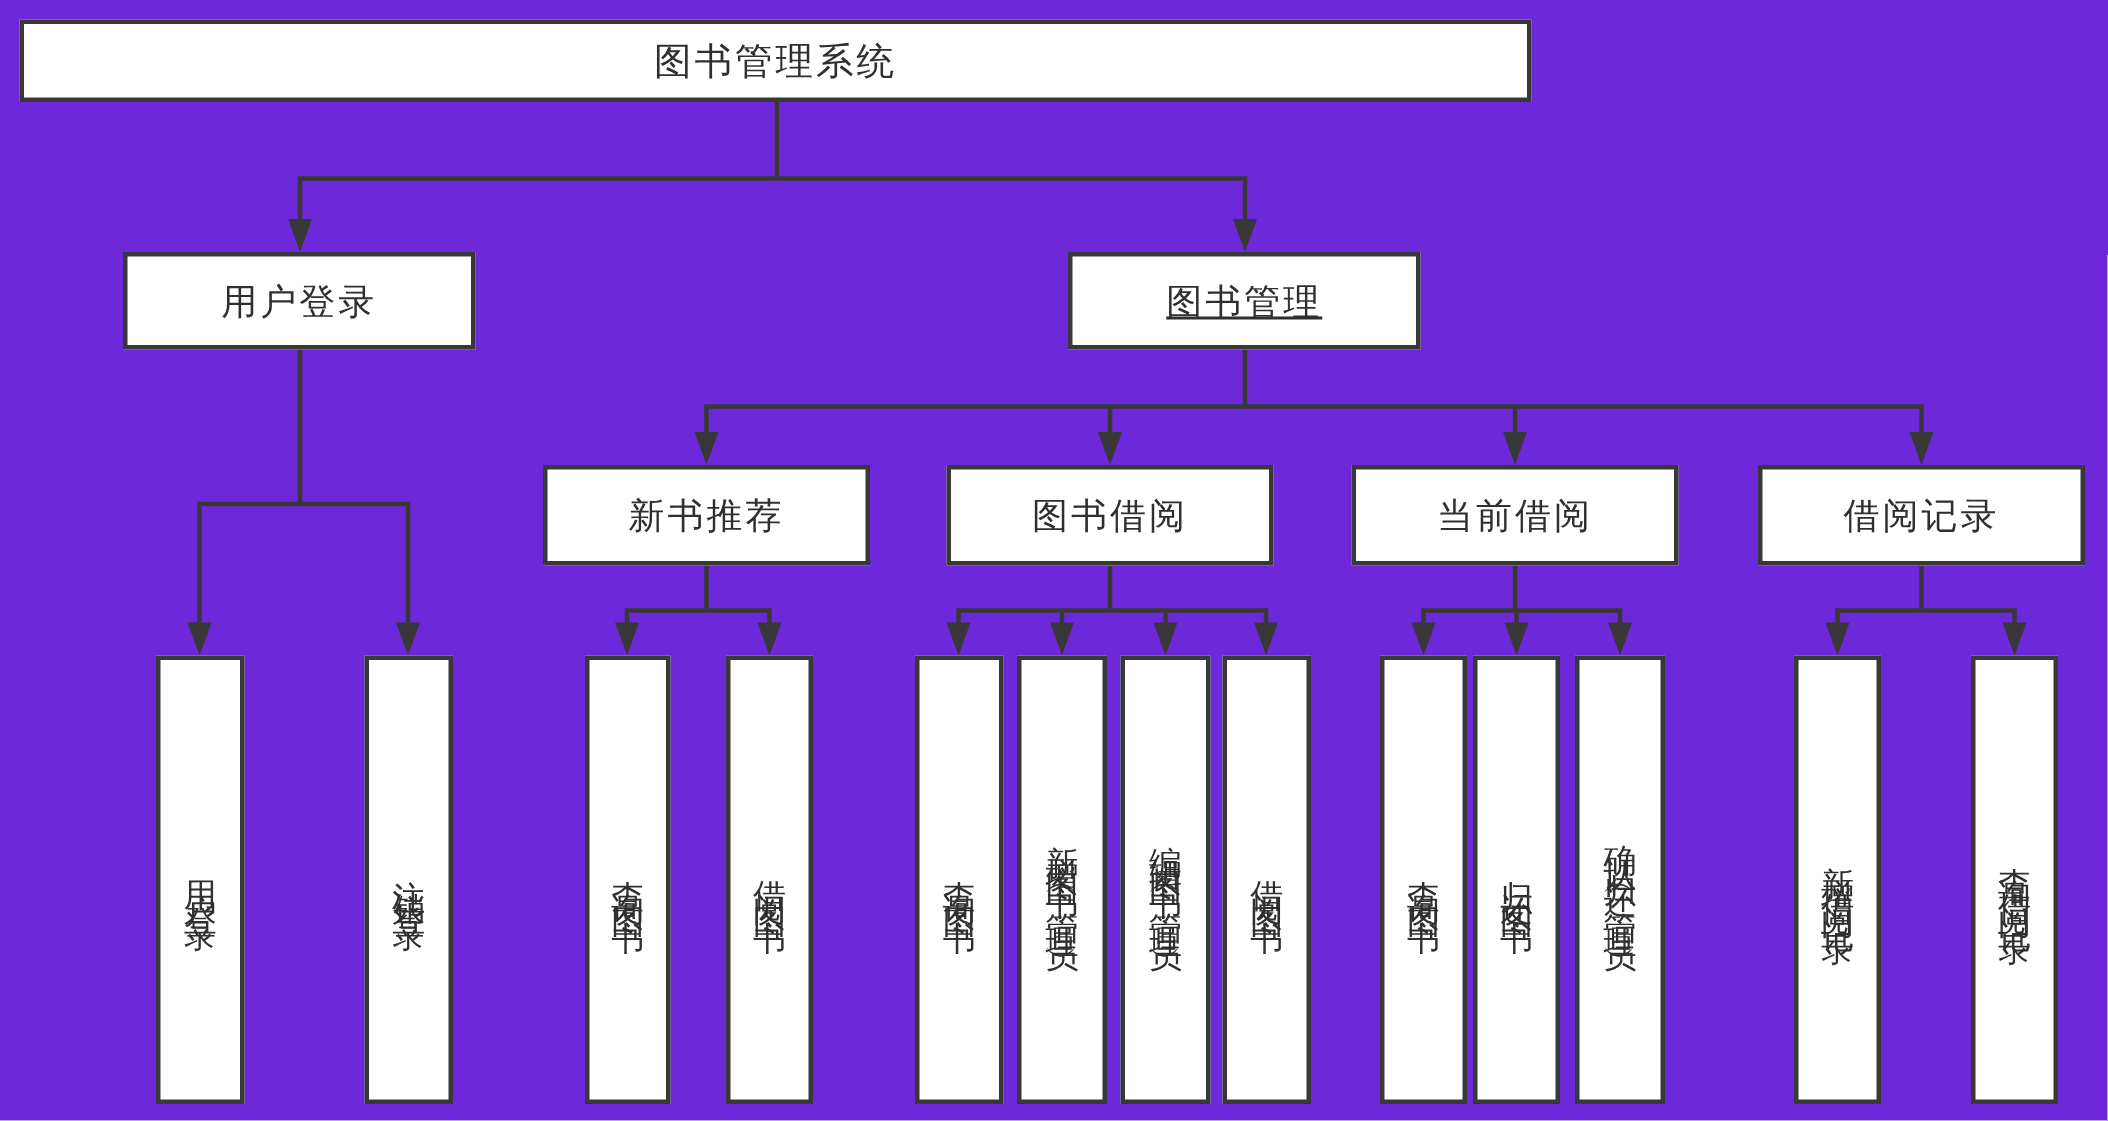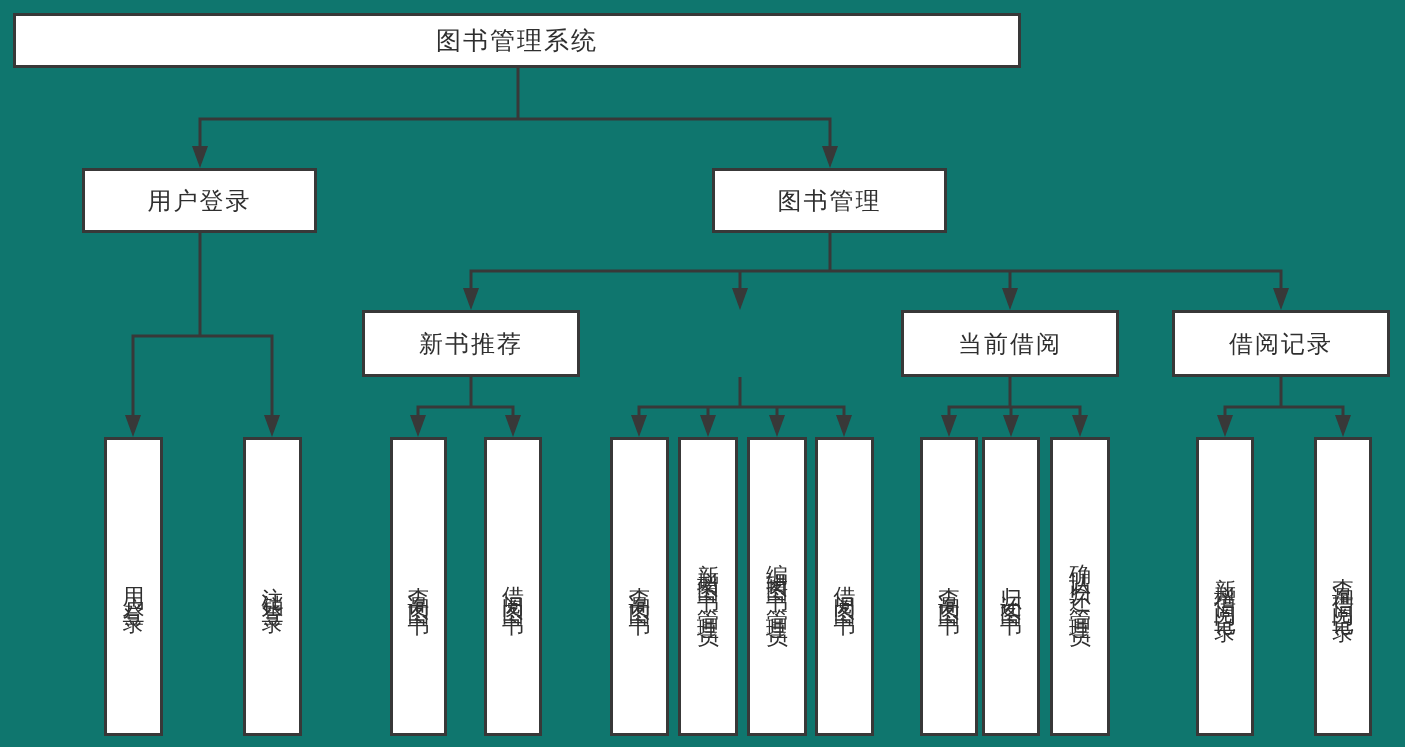--- a/index.html
+++ b/index.html
@@ -1,39 +1,39 @@
 <!DOCTYPE html>
 <html><head>
 <meta charset="utf-8">
 <title>Diagram</title>
 <style>
   html,body { margin:0; padding:0; background:#ffffff; }
   .stage {
-    position:relative; width:1405px; height:747px; background:#0f766e;
+    position:relative; width:1405px; height:747px; background:#6d28d9;
     font-family:"Liberation Sans","DejaVu Sans",sans-serif; color:#2f2f2f;
     overflow:hidden;
   }
   svg.wires { position:absolute; left:0; top:0; width:1405px; height:747px; z-index:1; }
   svg.wires path { stroke:#383838; stroke-width:3; fill:none; }
   svg.wires polygon { fill:#383838; stroke:none; }
   .box {
     position:absolute; box-sizing:border-box; border:3px solid #383838;
     background:#ffffff; display:flex; align-items:center; justify-content:center;
     z-index:2; text-align:center;
   }
   .box .lbl { display:block; font-size:24px; letter-spacing:2px; color:#2f2f2f; }
   .box.root .lbl { font-size:25px; }
   .leaf .lbl {
     writing-mode:vertical-rl; text-orientation:mixed;
     font-size:22px; letter-spacing:9px; line-height:1;
   }
   
   .n-root   { left:13px;   top:13px;  width:1008px; height:55px; }
   .n-login  { left:82px;   top:168px; width:235px;  height:65px; }
-  .n-mgmt   { left:712px;  top:168px; width:235px;  height:65px; }
+  .n-mgmt   { left:712px;  top:168px; width:235px;  height:65px;text-decoration:underline; }
   .n-rec    { left:362px;  top:310px; width:218px;  height:67px;justify-content:center; }
   .n-borrow { left:631px;  top:310px; width:218px;  height:67px; }
   .n-cur    { left:901px;  top:310px; width:218px;  height:67px;font-family:Liberation Serif, serif; }
   .n-recs   { left:1172px; top:310px; width:218px;  height:67px; }
   .l1  { left:104px;  top:437px; width:59px; height:299px; }
   .l2  { left:243px;  top:437px; width:59px; height:299px; }
   .l3  { left:390px;  top:437px; width:57px; height:299px; }
   .l4  { left:484px;  top:437px; width:58px; height:299px; }
   .l5  { left:610px;  top:437px; width:59px; height:299px; }
   .l6  { left:678px;  top:437px; width:60px; height:299px; }
@@ -98,20 +98,23 @@
   <div class="box n-login">
     <span class="lbl">用户登录</span>
   </div>
   <div class="box n-mgmt">
     <span class="lbl">图书管理</span>
   </div>
 
   <div class="box n-rec">
     <span class="lbl">新书推荐</span>
   </div>
+  <div class="box n-borrow">
+    <span class="lbl">图书借阅</span>
+  </div>
   <div class="box n-cur">
     <span class="lbl">当前借阅</span>
   </div>
   <div class="box n-recs">
     <span class="lbl">借阅记录</span>
   </div>
 
   <div class="box leaf l1">
     <span class="lbl">用户登录</span>
   </div>

